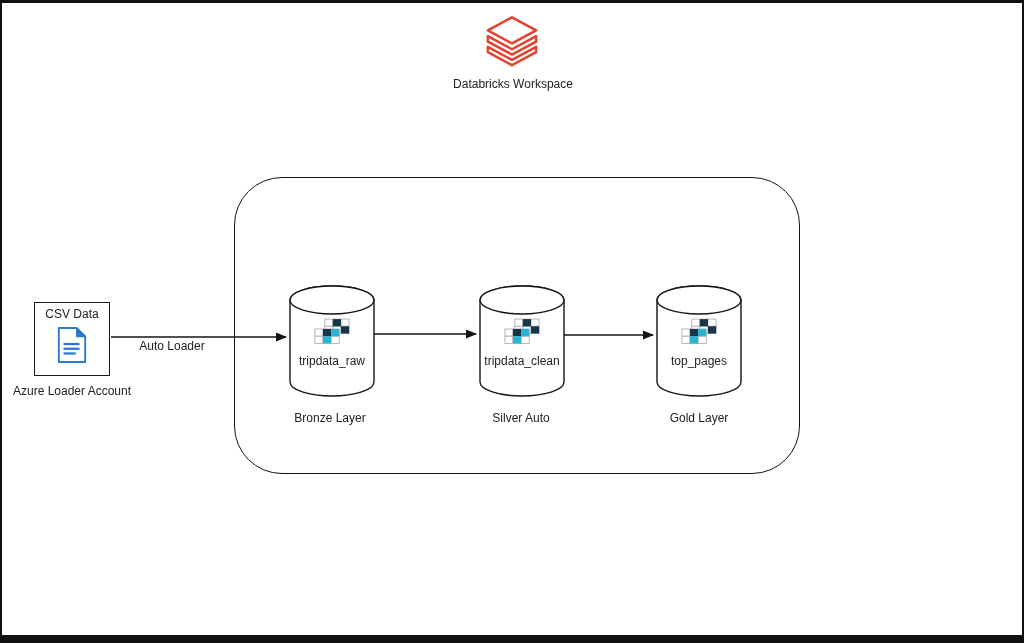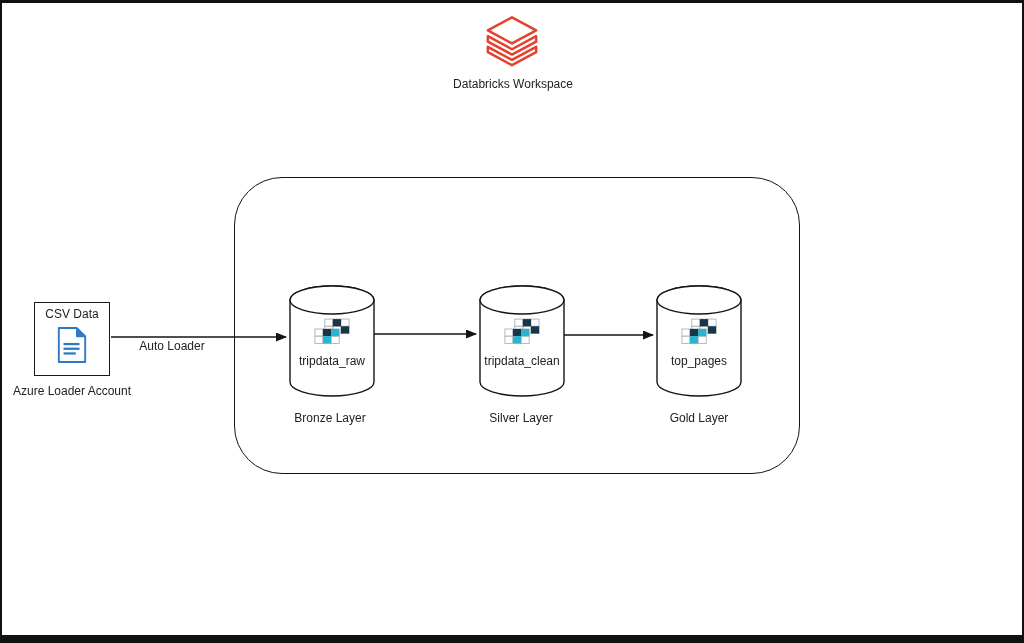--- a/index.html
+++ b/index.html
@@ -134,21 +134,21 @@
         <rect x="1" y="20" width="9" height="8"></rect>
           <rect x="10" y="20" width="9" height="8"></rect>
           <rect x="19" y="20" width="9" height="8"></rect>
       </g>
       <rect x="10" y="12" width="9" height="8" fill="#173647"></rect>
       <rect x="19" y="12" width="9" height="8" fill="#29B5D2"></rect>
       <rect x="10" y="20" width="9" height="8" fill="#29B5D2"></rect>
     </svg>
     <div class="lbl cyl-name">tripdata_clean</div>
   </div>
-  <div class="abs lbl layer-lbl layer2">Silver Layer</div>
+  <div class="abs lbl layer-lbl layer2">Silver Auto</div>
 
   <div class="abs cyl cyl3">
     <svg class="shape" width="86" height="112" viewBox="0 0 86 112">
       <path d="M1,15 A42,14 0 0 1 85,15 L85,97 A42,14 0 0 1 1,97 Z" fill="#ffffff" stroke="#141414" stroke-width="1.4"></path>
       <ellipse cx="43" cy="15" rx="42" ry="14" fill="#ffffff" stroke="#141414" stroke-width="1.4"></ellipse>
     </svg>
     <svg class="tbl-icon" viewBox="0 0 40 34">
       <g stroke="#aab2b8" stroke-width="1" fill="#ffffff">
         <rect x="12" y="1" width="9" height="8"></rect>
           <rect x="21" y="1" width="9" height="8"></rect>

